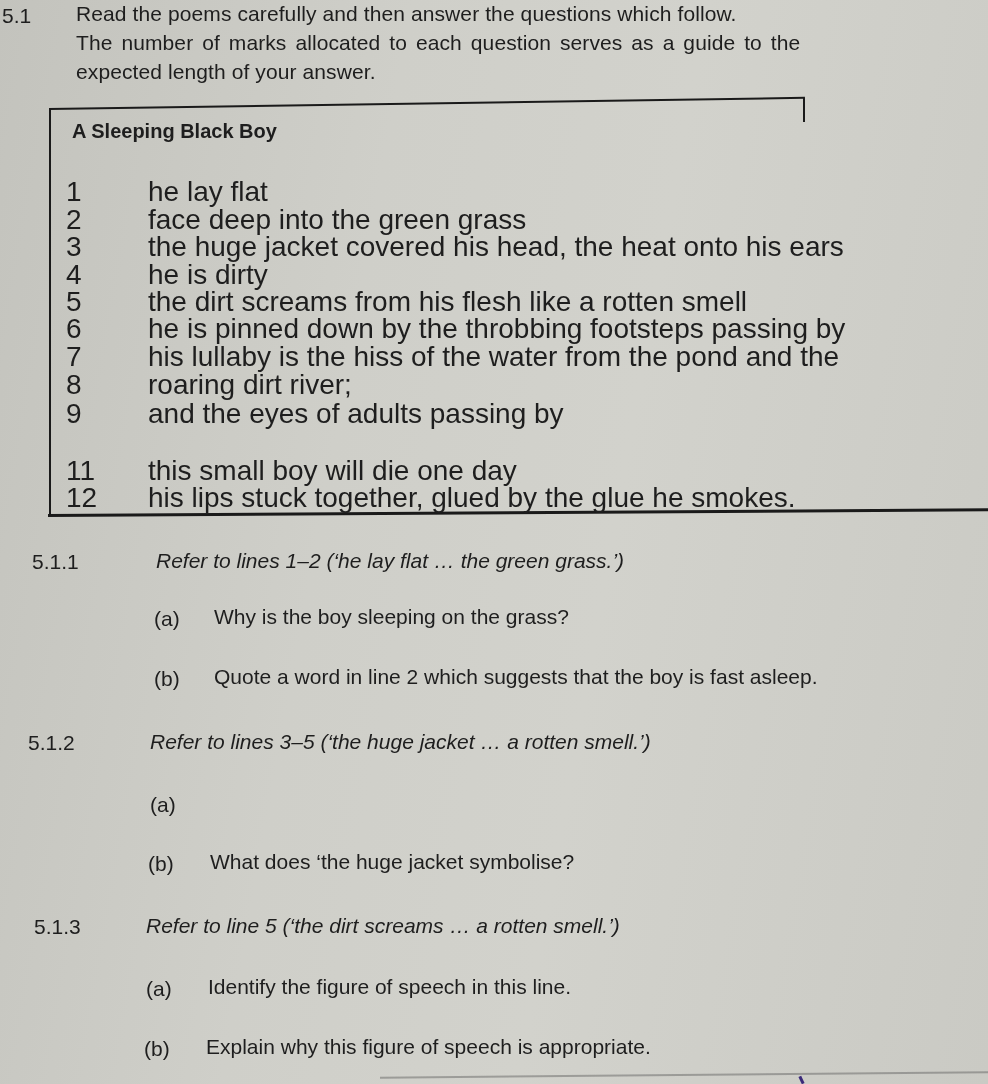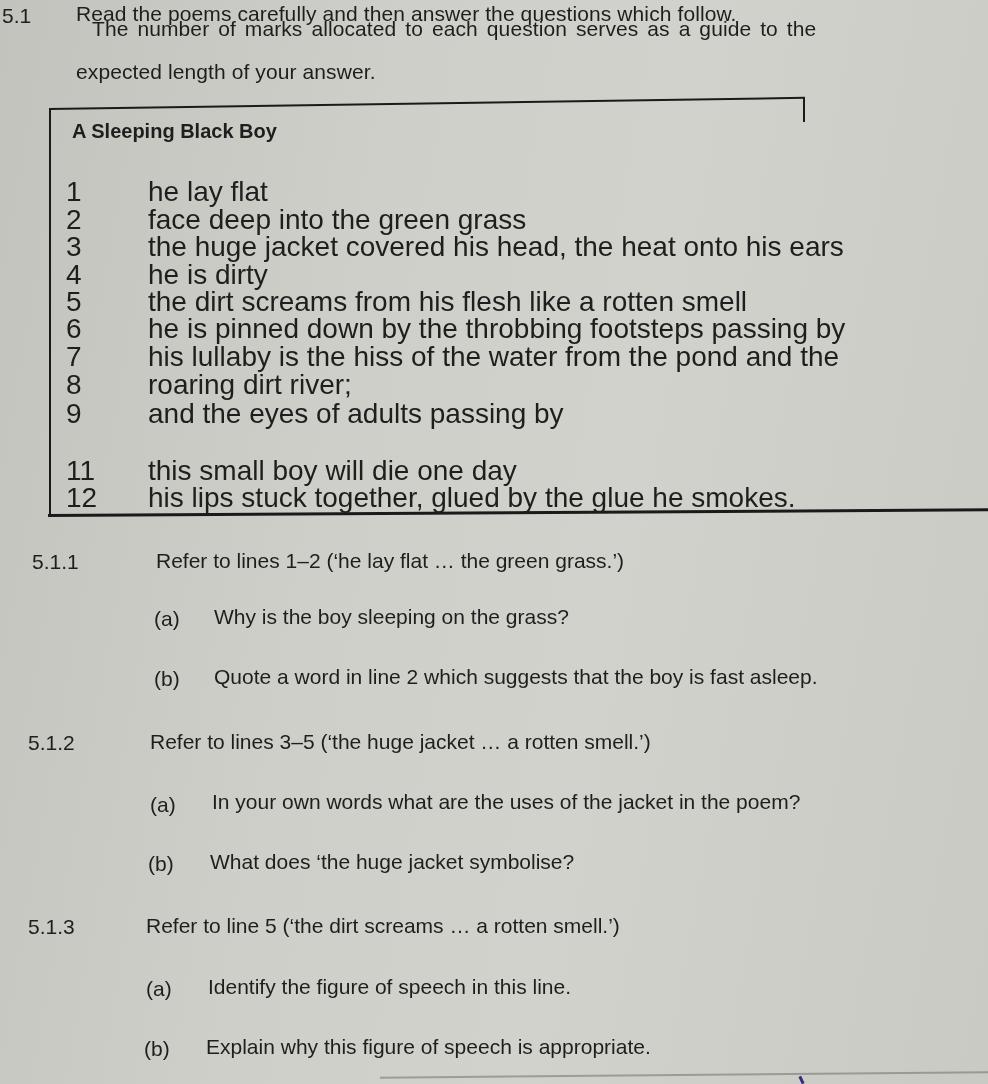--- a/index.html
+++ b/index.html
@@ -26,21 +26,21 @@
     .q-num-main {
       left: 2px; top: 4px;
       font-size: 21px;
     }
     .instr {
       left: 76px;
       font-size: 21px;
       letter-spacing: 0.1px;
     }
     .instr.l1 { top: 2px; }
-    .instr.l2 { top: 17px; word-spacing: 3px; margin-left: 16px; }
+    .instr.l2 { top: 31px; word-spacing: 3px; }
     .instr.l3 { top: 60px; }
     .poem-box-right {
       position: absolute;
       left: 803px;
       top: 98px;
       width: 2px;
       height: 24px;
       background: #1a1a1a;
     }
     .poem-box-bottom {
@@ -89,20 +89,21 @@
       padding-left: 6px;
     }
     .poem-line .txt { display: inline-block; }
 
     
     .qnum {
       font-size: 21px;
     }
     .qtext {
       font-size: 21px;
+      font-style: italic;
     }
     .sub-letter {
       font-size: 21px;
     }
     .sub-text {
       font-size: 21px;
     }
 
     
     .page-edge {
@@ -178,25 +179,24 @@
   <div class="abs qnum" style="left:32px; top:550px">5.1.1</div>
   <div class="abs qtext" style="left:156px; top:549px">Refer to lines 1–2 (‘he lay flat … the green grass.’)</div>
   <div class="abs sub-letter" style="left:154px; top:607px">(a)</div>
   <div class="abs sub-text" style="left:214px; top:605px">Why is the boy sleeping on the grass?</div>
   <div class="abs sub-letter" style="left:154px; top:667px">(b)</div>
   <div class="abs sub-text" style="left:214px; top:665px">Quote a word in line 2 which suggests that the boy is fast asleep.</div>
 
   <div class="abs qnum" style="left:28px; top:731px">5.1.2</div>
   <div class="abs qtext" style="left:150px; top:730px">Refer to lines 3–5 (‘the huge jacket … a rotten smell.’)</div>
   <div class="abs sub-letter" style="left:150px; top:793px">(a)</div>
-  <div class="abs sub-text" style="left:212px; top:790px">In your own words what are the uses of the jacket in the poem?</div>
   <div class="abs sub-letter" style="left:148px; top:852px">(b)</div>
   <div class="abs sub-text" style="left:210px; top:850px">What does ‘the huge jacket symbolise?</div>
 
-  <div class="abs qnum" style="left:28px; top:915px">5.1.3</div>
+  <div class="abs qnum" style="left:34px; top:915px">5.1.3</div>
   <div class="abs qtext" style="left:146px; top:914px">Refer to line 5 (‘the dirt screams … a rotten smell.’)</div>
   <div class="abs sub-letter" style="left:146px; top:977px">(a)</div>
   <div class="abs sub-text" style="left:208px; top:975px">Identify the figure of speech in this line.</div>
   <div class="abs sub-letter" style="left:144px; top:1037px">(b)</div>
   <div class="abs sub-text" style="left:206px; top:1035px">Explain why this figure of speech is appropriate.</div>
 
   <div class="page-edge"></div>
   <div class="pen-mark"></div>
 </div>
 

